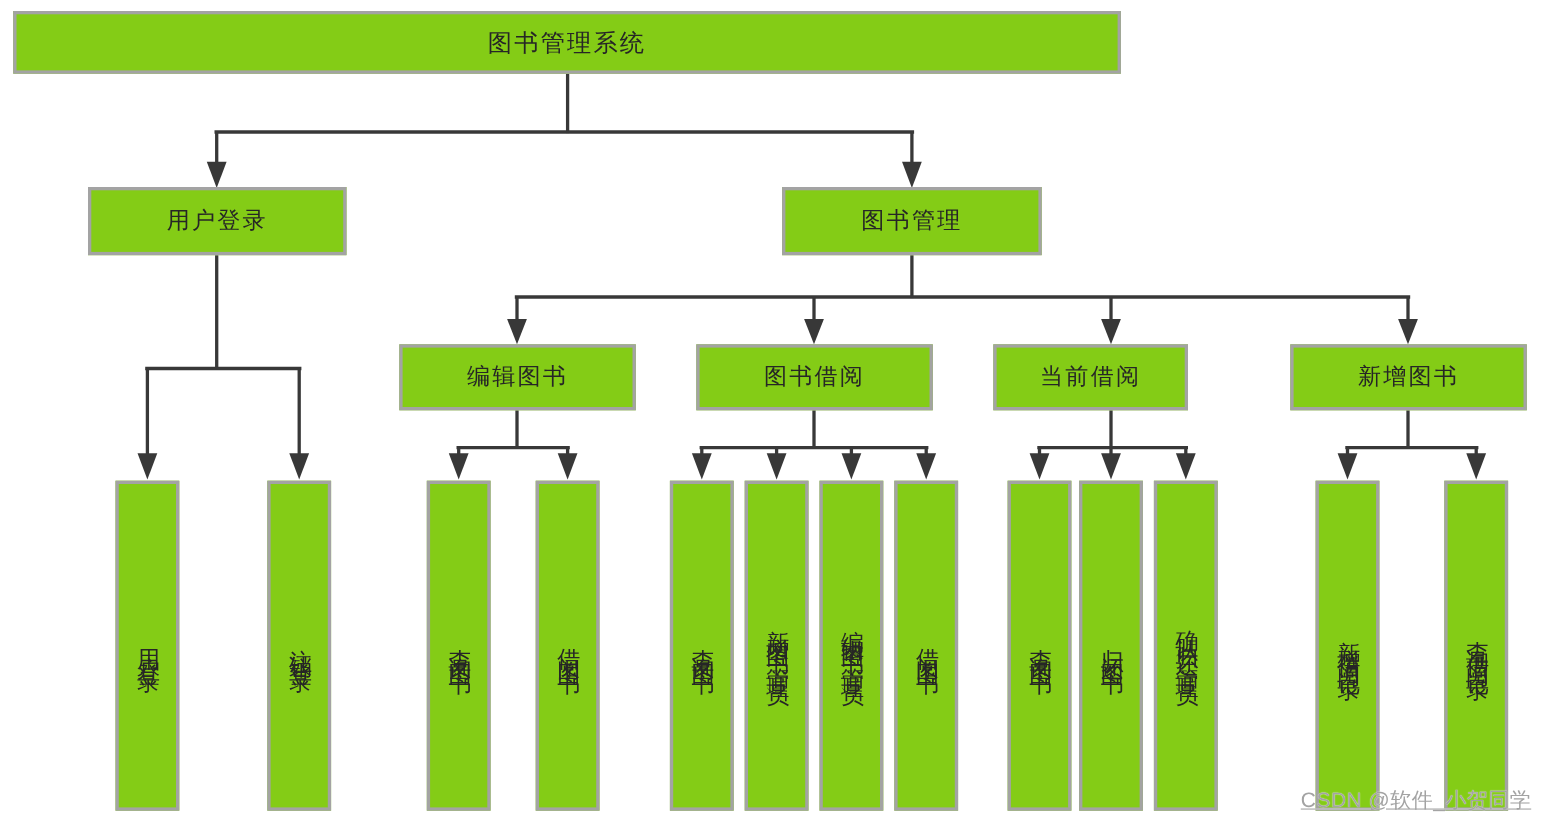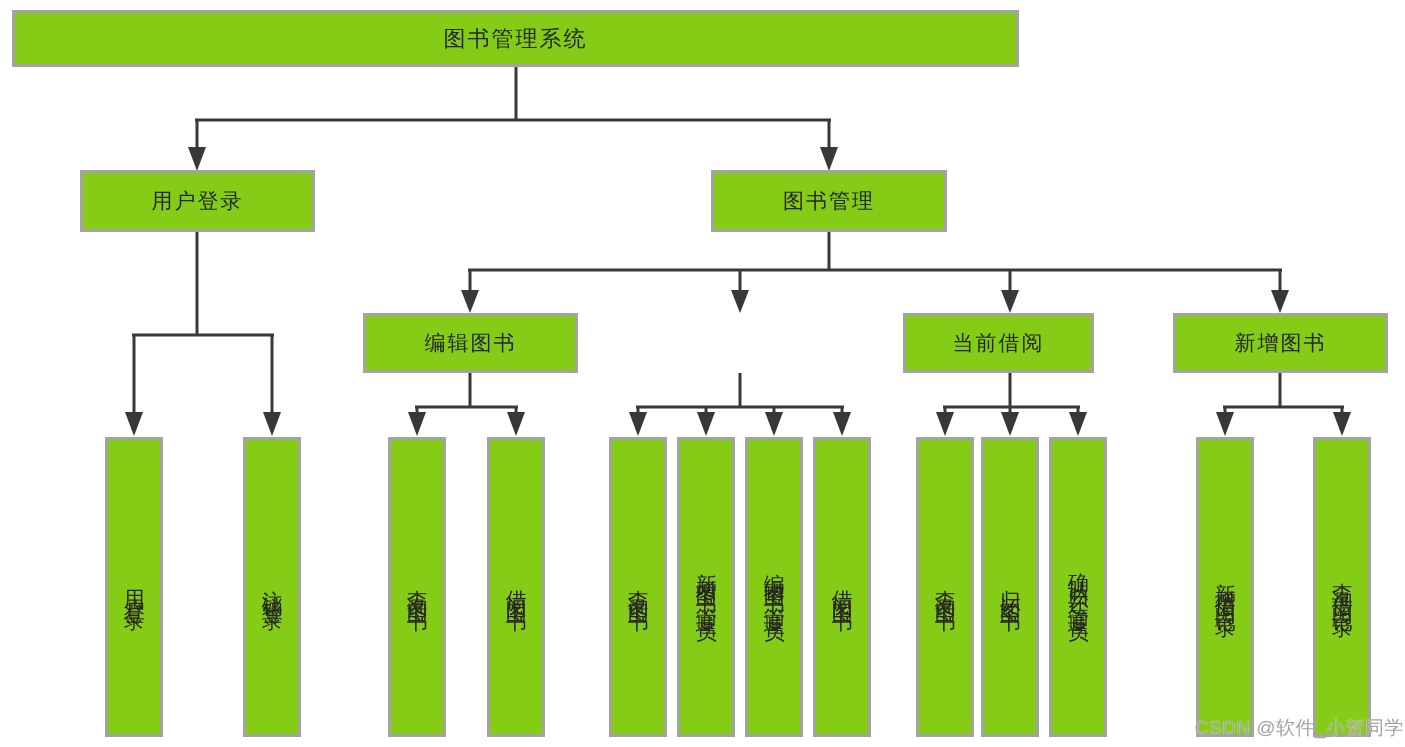--- a/index.html
+++ b/index.html
@@ -34,26 +34,27 @@
   }
   .node.h { letter-spacing: 2px; }
   .node.root-box { font-size: 22px; }
   .node.v {
     writing-mode: vertical-rl;
     text-orientation: mixed;
     letter-spacing: 7px;
   }
   .watermark {
     position: absolute;
-    right: 1px;
+    right: 13px;
     top: 715px;
     font-size: 19px;
     color: #a3a3a3;
     letter-spacing: 0.5px;
     text-shadow: 0 0 1px #ffffff;
+    text-decoration: underline;
   }
 </style>
 </head>
 <body>
 
 <div class="canvas">
 
   <svg class="connectors" viewBox="0 0 1405 747" xmlns="http://www.w3.org/2000/svg">
 
     <line x1="516" y1="67" x2="516" y2="121"></line>
@@ -116,21 +117,22 @@
     <line x1="1342" y1="407" x2="1342" y2="418"></line>
     <polygon points="1333,412 1351,412 1342,436"></polygon>
   </svg>
 
   <div class="node h root-box" style="left:12px; top:10px; width:1007px; height:57px;">图书管理系统</div>
 
   <div class="node h" style="left:80px; top:170px; width:235px; height:62px;">用户登录</div>
   <div class="node h" style="left:711px; top:170px; width:236px; height:62px;">图书管理</div>
 
   <div class="node h" style="left:363px; top:313px; width:215px; height:60px;">编辑图书</div>
-  <div class="node h" style="left:903px; top:313px; width:191px; height:60px;">当前借阅</div>
+  <div class="node h" style="left:633px; top:313px; width:215px; height:60px;">图书借阅</div>
+  <div class="node h" style="left:903px; top:313px; width:177px; height:60px;">当前借阅</div>
   <div class="node h" style="left:1173px; top:313px; width:215px; height:60px;">新增图书</div>
 
   <div class="node v" style="left:105px; top:437px; width:58px; height:300px;">用户登录</div>
   <div class="node v" style="left:243px; top:437px; width:58px; height:300px;">注销登录</div>
 
   <div class="node v" style="left:388px; top:437px; width:58px; height:300px;">查询图书</div>
   <div class="node v" style="left:487px; top:437px; width:58px; height:300px;">借阅图书</div>
 
   <div class="node v" style="left:609px; top:437px; width:58px; height:300px;">查询图书</div>
   <div class="node v" style="left:677px; top:437px; width:58px; height:300px;">新增图书（管理员）</div>

